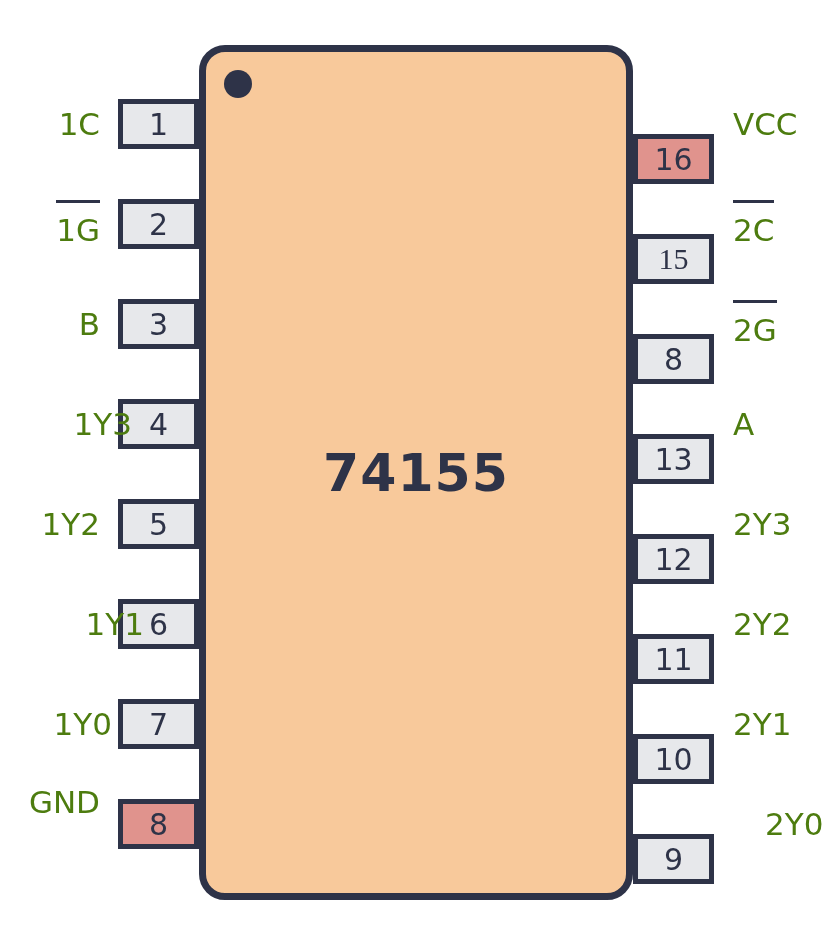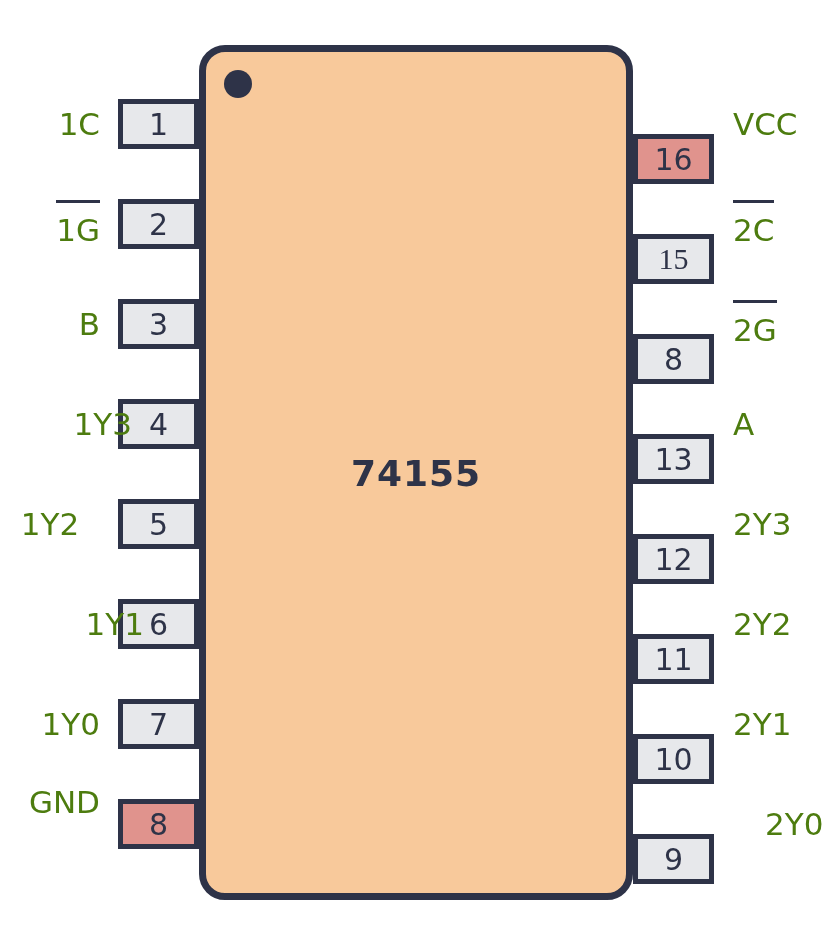--- a/index.html
+++ b/index.html
@@ -40,21 +40,21 @@
     border-radius: 50%;
     background: #2e3348;
   }
   .chip-label {
     position: absolute;
     left: 0;
     right: 0;
     top: 50%;
     transform: translateY(-50%);
     text-align: center;
-    font-size: 36px;
+    font-size: 52px;
     font-weight: bold;
     color: #2e3348;
     letter-spacing: 1px;
     font-family: "DejaVu Sans", sans-serif;
   }
 
   
   .pin-box {
     position: absolute;
     width: 81px;
@@ -134,29 +134,29 @@
       </div>
       <div class="pin-box left" style="top: 299px;">3</div>
       <div class="pin-label left" style="top: 299px;">
         <span>B</span>
       </div>
       <div class="pin-box left" style="top: 399px;">4</div>
       <div class="pin-label left" style="top: 399px; margin-left: 32px;">
         <span>1Y3</span>
       </div>
       <div class="pin-box left" style="top: 499px;">5</div>
-      <div class="pin-label left" style="top: 499px; justify-content: center;">
+      <div class="pin-label left" style="top: 499px;">
         <span>1Y2</span>
       </div>
       <div class="pin-box left" style="top: 599px;">6</div>
       <div class="pin-label left" style="top: 599px; padding-left: 44px;">
         <span>1Y1</span>
       </div>
       <div class="pin-box left" style="top: 699px;">7</div>
-      <div class="pin-label left" style="top: 699px;">
+      <div class="pin-label left" style="top: 699px; padding-left: 12px;">
         <span>1Y0</span>
       </div>
       <div class="pin-box left power" style="top: 799px;">8</div>
       <div class="pin-label left" style="top: 777px;">
         <span>GND</span>
       </div>
       <div class="pin-box right power" style="top: 99px;">16</div>
       <div class="pin-label right" style="top: 99px;">
         <span>VCC</span>
       </div>

